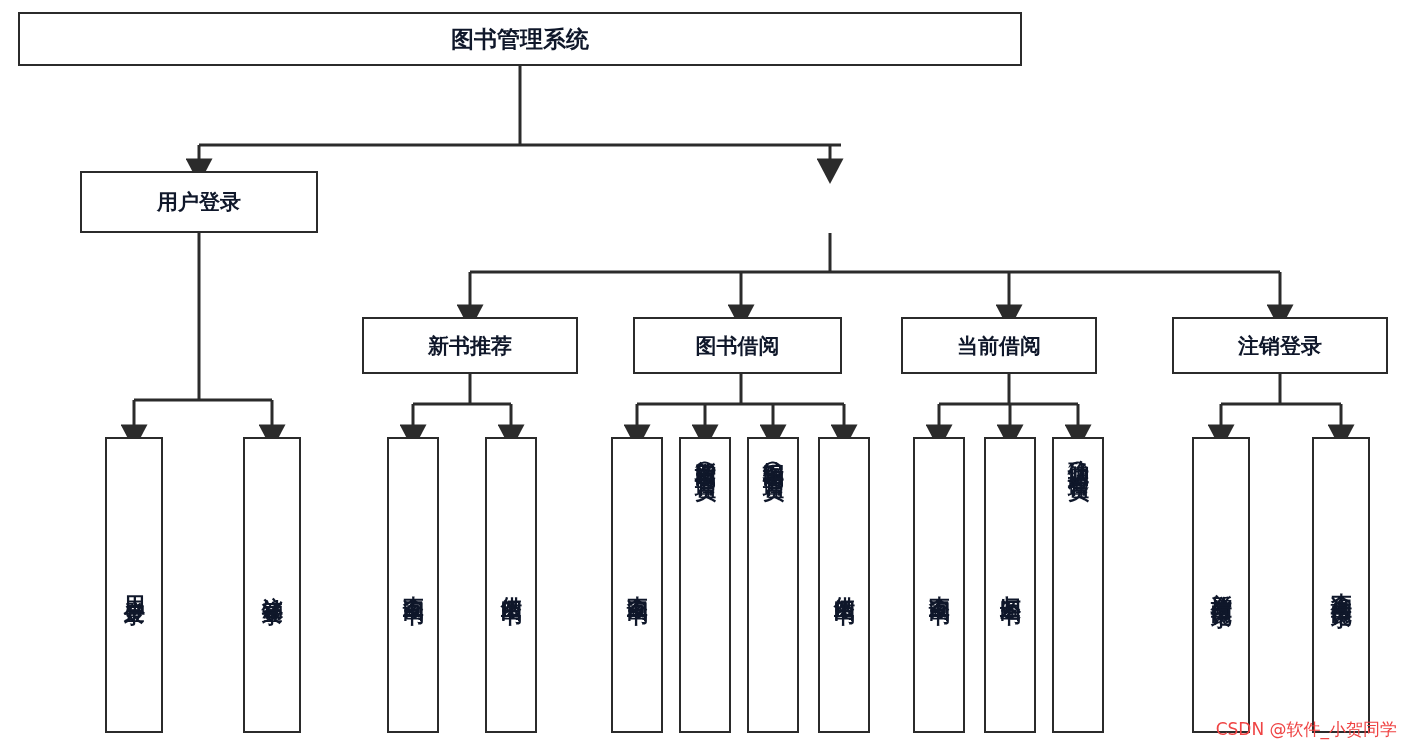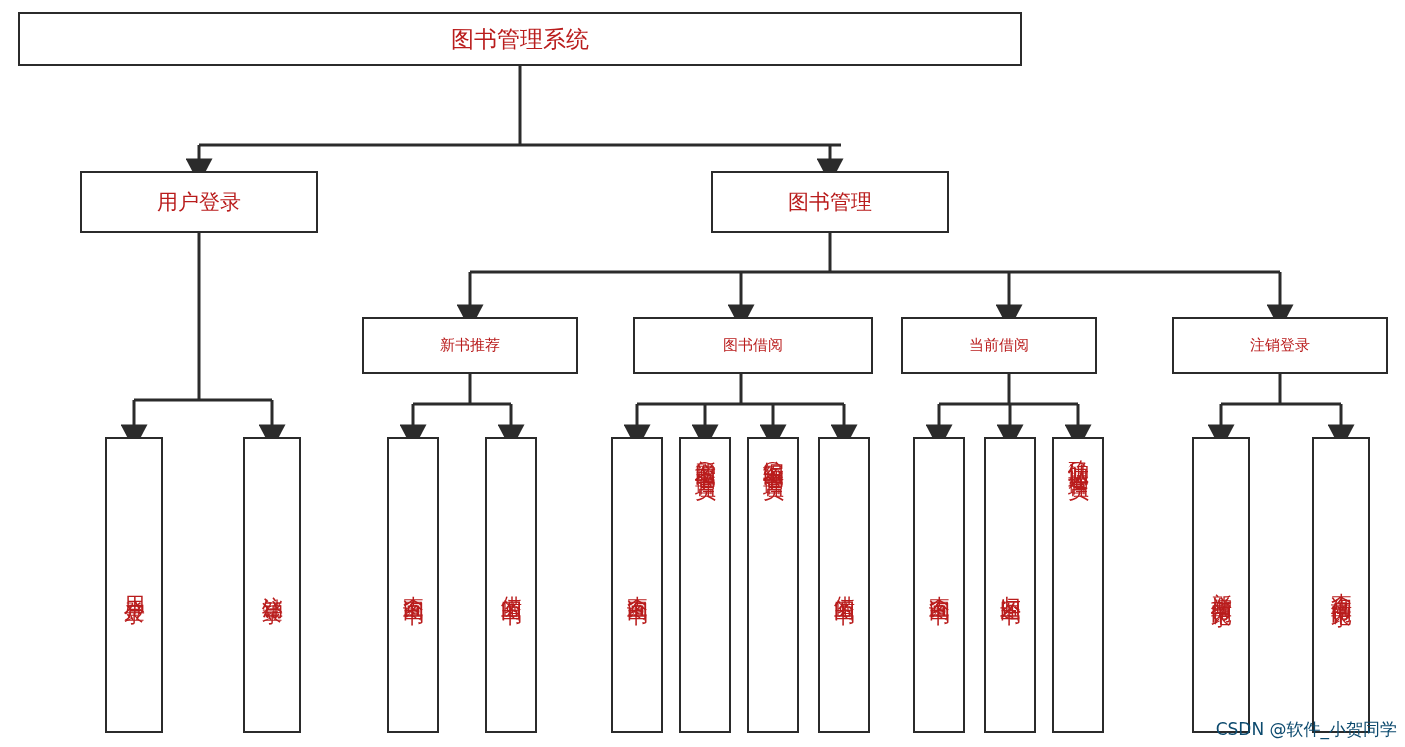--- a/index.html
+++ b/index.html
@@ -22,34 +22,35 @@
     left: 0;
     top: 0;
     width: 1405px;
     height: 747px;
   }
   .node {
     position: absolute;
     box-sizing: border-box;
     border: 2.5px solid #2b2b2b;
     background: #ffffff;
-    color: #b91c1c;
+    color: #0f172a;
     display: flex;
     align-items: center;
     justify-content: center;
     z-index: 2;
+    font-weight: bold;
   }
   .node.root {
     font-size: 23px;
   }
   .node.l2 {
     font-size: 21px;
   }
   .node.l3 {
-    font-size: 15px;
+    font-size: 21px;
     text-align: right;
   }
   .node.leaf {
     font-size: 21px;
     align-items: center;
     justify-content: center;
     padding: 4px 0;
   }
   .node.leaf.toptext {
     align-items: flex-start;
@@ -62,21 +63,21 @@
     white-space: nowrap;
   }
   .label {
     white-space: nowrap;
   }
   #watermark {
     position: absolute;
     right: 8px;
     bottom: 6px;
     font-size: 17px;
-    color: #0c4a6e;
+    color: #ef4444;
     z-index: 5;
     white-space: nowrap;
   }
 </style>
 </head>
 <body>
 
 <div id="canvas">
 
   <svg id="edges" viewBox="0 0 1405 747" xmlns="http://www.w3.org/2000/svg">
@@ -129,28 +130,25 @@
     </g>
   </svg>
 
   <div class="node root" style="left:18px;top:12px;width:1004px;height:54px;">
     <span class="label">图书管理系统</span>
   </div>
 
   <div class="node l2" style="left:80px;top:171px;width:238px;height:62px;">
     <span class="label">用户登录</span>
   </div>
-  <div class="node l2" style="left:711px;top:171px;width:238px;height:62px;">
-    <span class="label">图书管理</span>
-  </div>
 
   <div class="node l3" style="left:362px;top:317px;width:216px;height:57px;">
     <span class="label">新书推荐</span>
   </div>
-  <div class="node l3" style="left:633px;top:317px;width:240px;height:57px;">
+  <div class="node l3" style="left:633px;top:317px;width:209px;height:57px;">
     <span class="label">图书借阅</span>
   </div>
   <div class="node l3" style="left:901px;top:317px;width:196px;height:57px;">
     <span class="label">当前借阅</span>
   </div>
   <div class="node l3" style="left:1172px;top:317px;width:216px;height:57px;">
     <span class="label">注销登录</span>
   </div>
 
   <div class="node leaf" style="left:105px;top:437px;width:58px;height:296px;">

